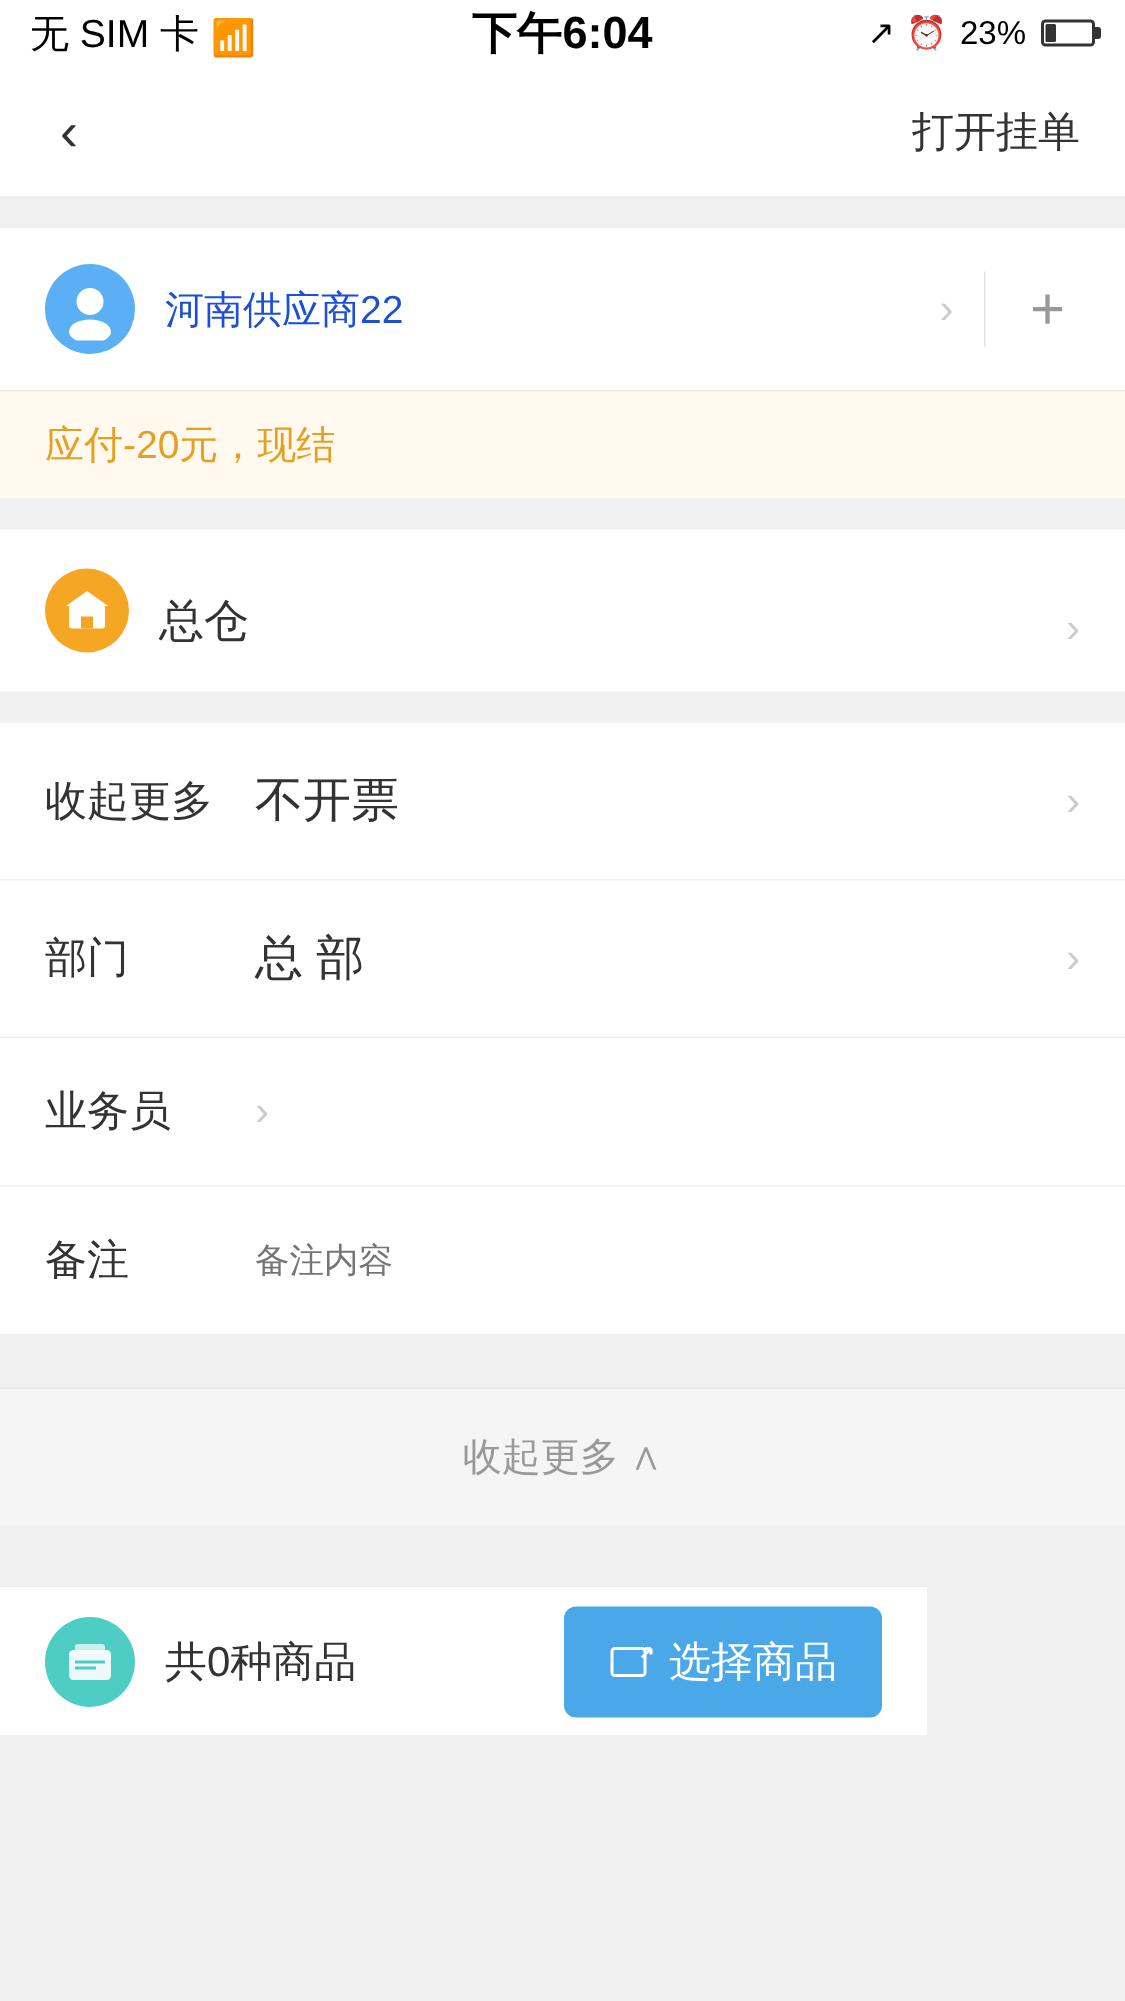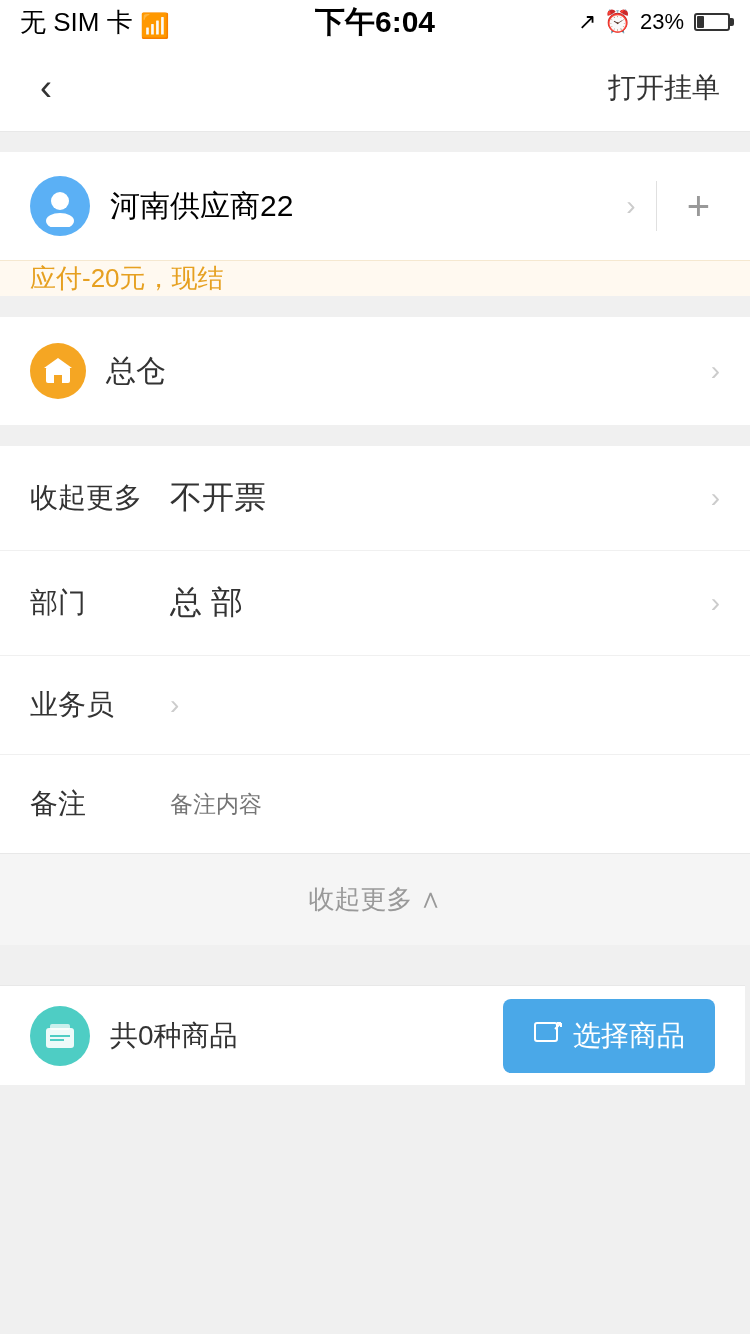--- a/index.html
+++ b/index.html
@@ -136,22 +136,22 @@
       margin-right: 20px;
       flex-shrink: 0;
       overflow: hidden;
     }
     .supplier-avatar svg {
       width: 42px;
       height: 42px;
     }
     .supplier-name {
       flex: 1;
-      font-size: 30px;
-      color: #000000;
+      font-size: 26px;
+      color: #1d4ed8;
     }
     .chevron-right {
       font-size: 28px;
       color: #ccc;
     }
     .vertical-divider {
       width: 1px;
       height: 50px;
       background: #e0e0e0;
       margin: 0 20px;
@@ -159,30 +159,30 @@
     .add-btn {
       font-size: 40px;
       color: #999;
       cursor: pointer;
       padding: 0 10px;
     }
 
     
     .notice-row {
       background: #fff9f0;
-      padding: 0 30px;
+      padding: 18px 30px;
       font-size: 26px;
       color: #e6a020;
       border-top: 1px solid #f5e8d0;
     }
 
     
     .warehouse-row {
       display: flex;
-      align-items: center;
+      align-items: flex-end;
       padding: 26px 30px;
       background: #fff;
       border-top: 1px solid #f0f0f0;
     }
     .warehouse-icon {
       width: 56px;
       height: 56px;
       border-radius: 50%;
       background: #f5a623;
       display: flex;
@@ -227,29 +227,30 @@
     }
 
     
     .collapse-row {
       display: flex;
       align-items: center;
       justify-content: center;
       padding: 28px 24px;
       background: #f5f5f5;
       border-top: 1px solid #e8e8e8;
+      margin-top: 36px;
     }
     .collapse-text {
       font-size: 26px;
       color: #999;
     }
 
     
     .bottom-bar {
-      width: 745px;
+      width: 618px;
       height: 100px;
       background: #fff;
       display: flex;
       align-items: center;
       padding: 0 30px;
       border-top: 1px solid #e8e8e8;
       margin-top: 20px;
     }
     .bottom-icon {
       width: 60px;
@@ -266,21 +267,21 @@
       font-size: 28px;
       color: #333;
     }
     .select-btn {
       background: #4aa8e8;
       color: #fff;
       font-size: 28px;
       padding: 18px 30px;
       border-radius: 8px;
       display: flex;
-      align-items: flex-start;
+      align-items: center;
       gap: 10px;
       cursor: pointer;
       border: none;
     }
 
     .bottom-content {
       background: #f0f0f0;
       flex: 1;
       min-height: 300px;
     }

